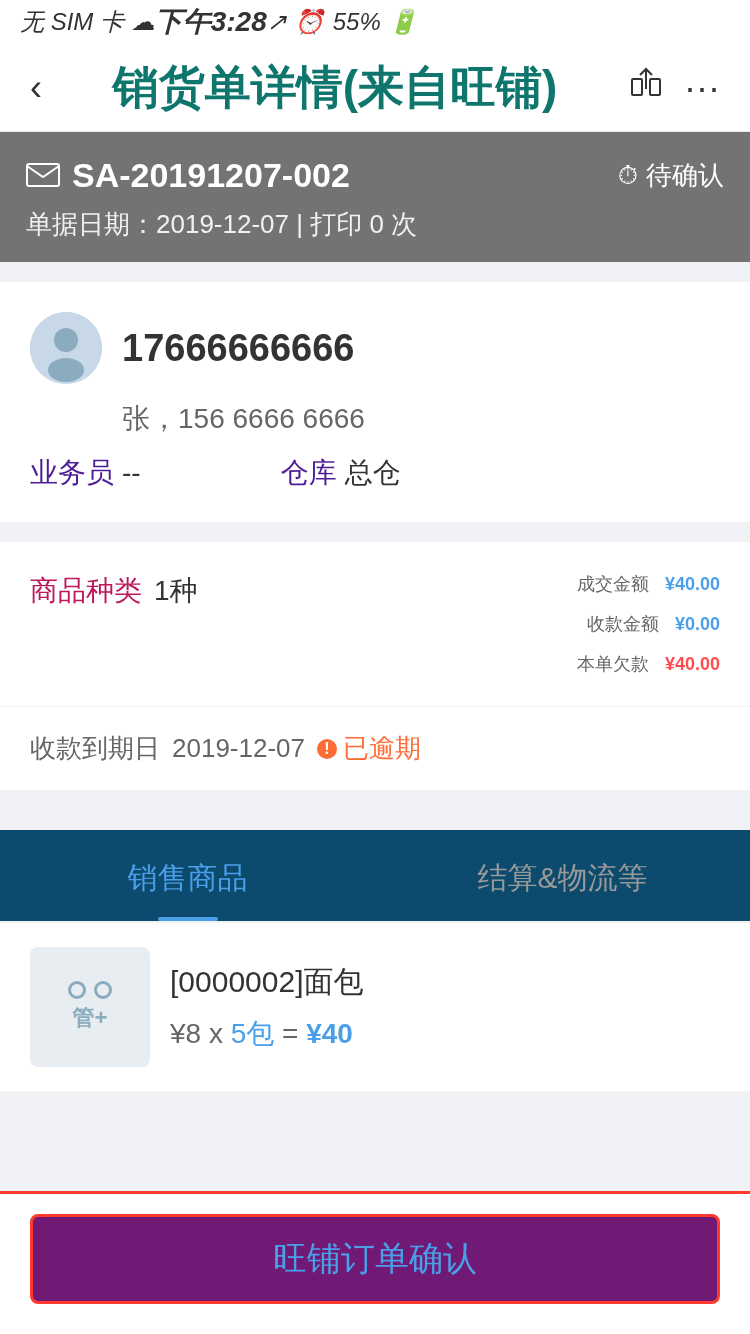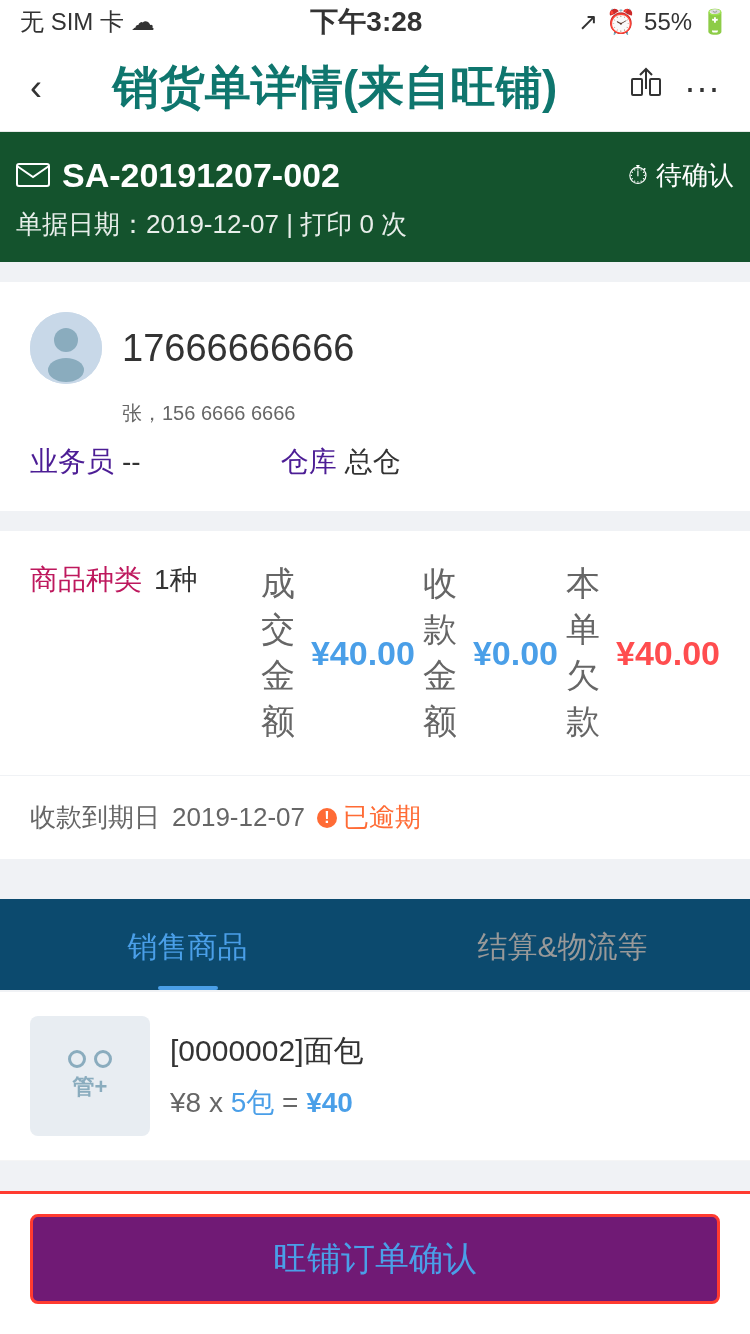--- a/index.html
+++ b/index.html
@@ -14,24 +14,24 @@
       position: relative;
     }
 
     
     .status-bar {
       width: 750px;
       height: 44px;
       background: #fff;
       display: flex;
       align-items: center;
-      justify-content: space-between;
       padding: 0 20px;
       font-size: 24px;
       font-weight: 500;
+      font-style: italic;
     }
     .status-left { display: flex; align-items: center; gap: 8px; }
     .status-center { font-size: 28px; font-weight: 600; }
     .status-right { display: flex; align-items: center; gap: 8px; font-size: 24px; }
 
     
     .nav-bar {
       width: 750px;
       height: 88px;
       background: #fff;
@@ -50,22 +50,22 @@
     .nav-title {
       font-size: 46px;
       font-weight: 700;
       color: #0f766e;
     }
     .nav-actions { display: flex; align-items: center; gap: 20px; }
     .nav-icon { font-size: 36px; color: #333; cursor: pointer; }
 
     
     .order-header {
-      background: #14532d;
-      padding: 24px 16px 20px;
+      background: #737373;
+      padding: 24px 26px 20px;
       margin-top: 0;
     }
     .order-header-top {
       display: flex;
       align-items: center;
       justify-content: space-between;
       margin-bottom: 12px;
     }
     .order-id {
       font-size: 34px;
@@ -103,25 +103,25 @@
       width: 72px;
       height: 72px;
       border-radius: 50%;
       background: #c8d8e8;
       display: flex;
       align-items: center;
       justify-content: center;
     }
     .customer-phone {
       font-size: 38px;
-      font-weight: 400;
+      font-weight: 700;
       color: #333;
     }
     .customer-name {
-      font-size: 20px;
+      font-size: 28px;
       color: #666;
       margin-bottom: 16px;
       padding-left: 92px;
     }
     .customer-meta {
       display: flex;
       gap: 60px;
       padding-left: 0px;
       font-size: 28px;
       color: #666;
@@ -151,24 +151,24 @@
     .summary-type {
       display: flex;
       align-items: center;
       gap: 12px;
     }
     .summary-type-label { color: #be185d; }
     .summary-type-value { color: #333; font-size: 28px; }
     .summary-right {
       flex: 1;
       display: flex;
-      flex-direction: row;
+      flex-direction: column;
       align-items: flex-end;
-      gap: 8px;
-      font-size: 34px;
+      gap: 16px;
+      font-size: 18px;
     }
     .summary-row {
       display: flex;
       justify-content: flex-end;
       align-items: center;
       gap: 16px;
       width: 100%;
     }
     .summary-row-label { color: #666; }
     .amount-blue { color: #4a9fe8; font-weight: 600; }

